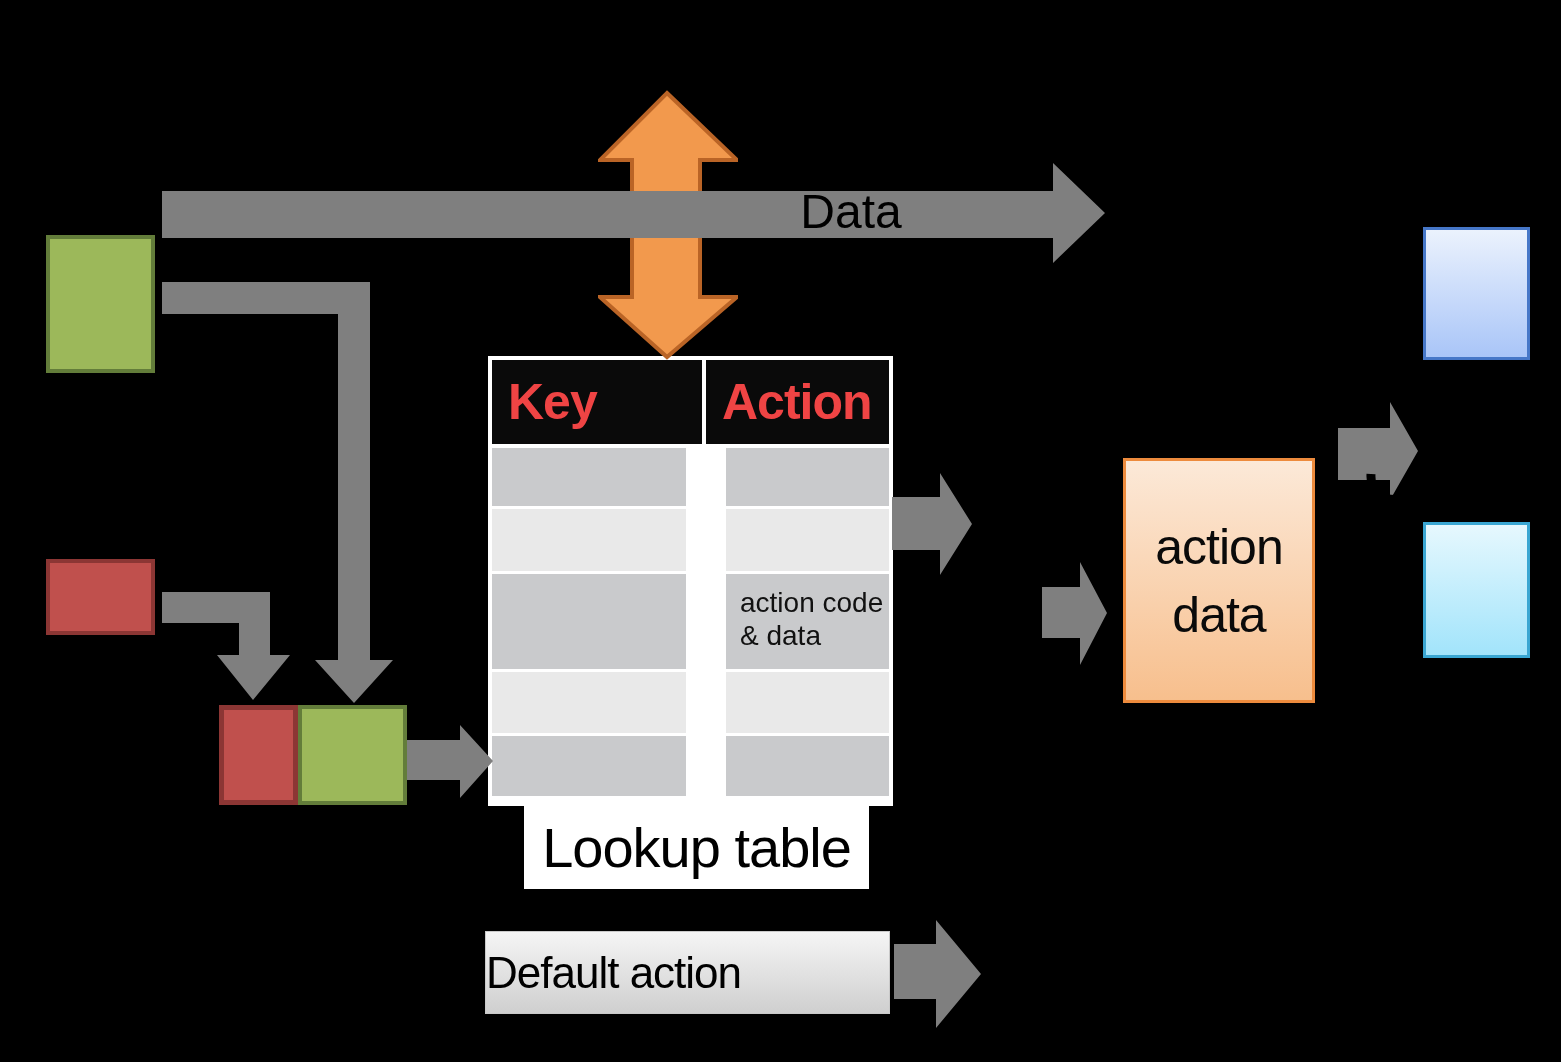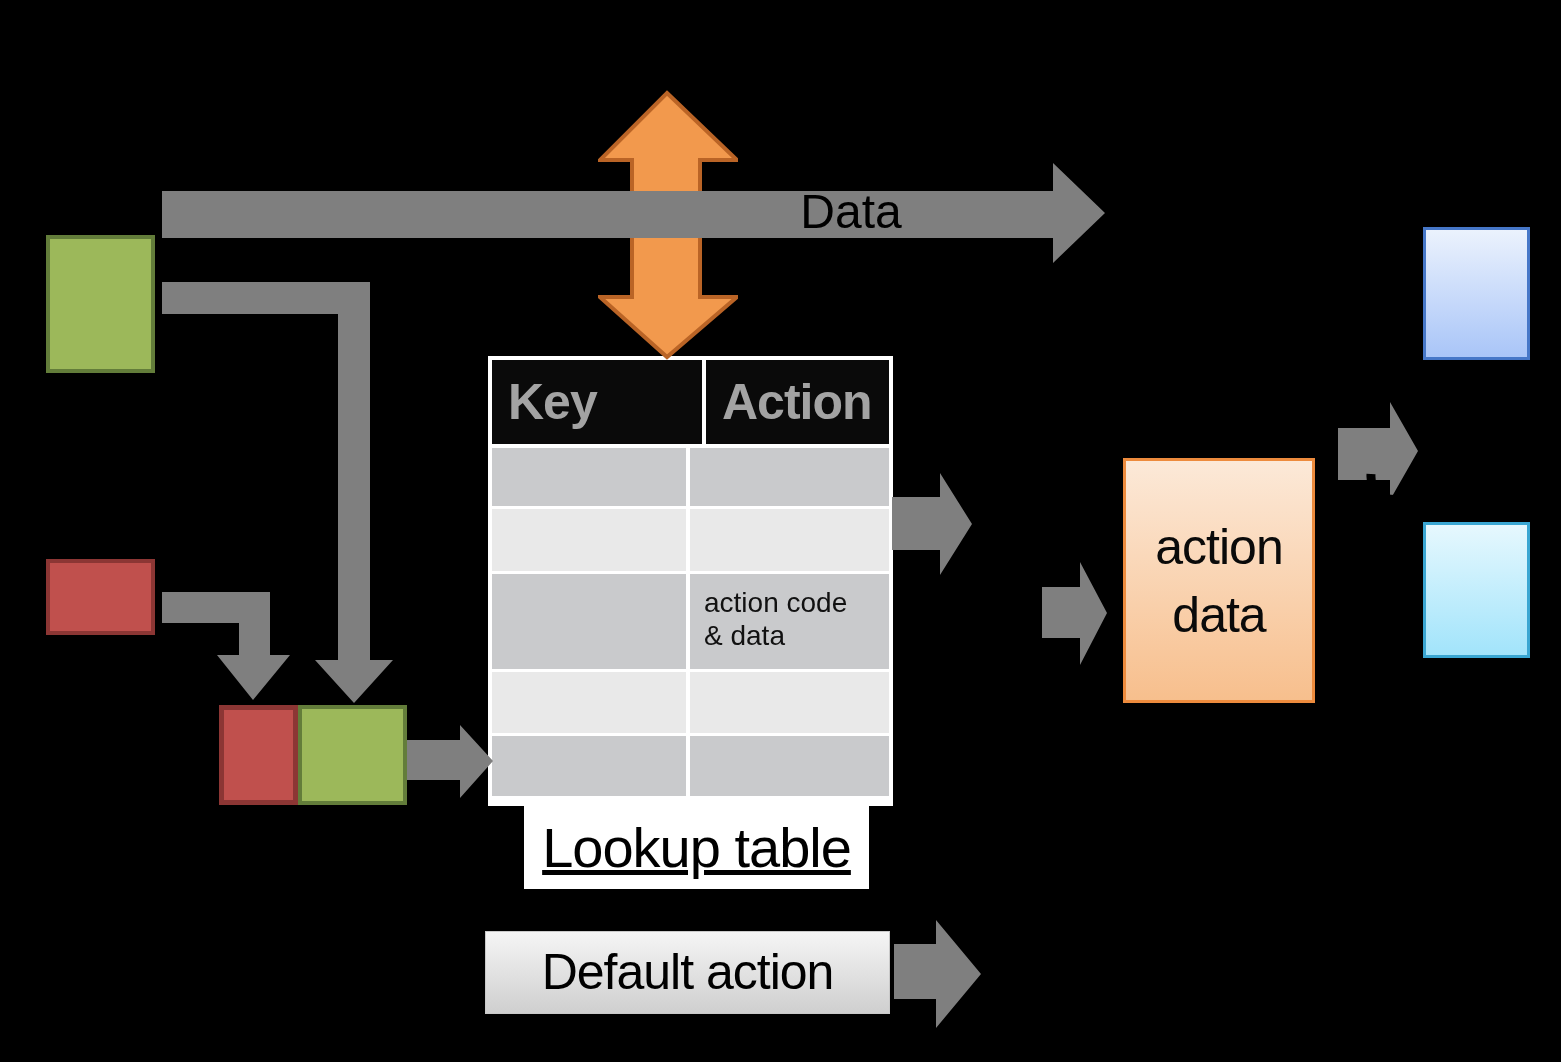--- a/index.html
+++ b/index.html
@@ -33,49 +33,49 @@
   .a-default{left:894px;top:920px;width:87px;height:108px;
     clip-path:polygon(0 24px,42px 24px,42px 0,87px 54px,42px 108px,42px 79px,0 79px);}
 
   .svg-shape{position:absolute;z-index:1;}
   .orange-arrow{left:598px;top:90px;z-index:2;}
   .letter-arc{left:1366px;top:470px;z-index:6;}
 
   
   .table-wrap{left:488px;top:356px;width:405px;height:450px;background:#fff;padding:4px;z-index:1;}
   .t-header{display:flex;height:84px;margin-bottom:4px;}
-  .t-hcell{background:var(--headerBg);color:#a3a3a3;font-weight:bold;font-size:50px;display:flex;align-items:center;padding-left:16px;letter-spacing:-1px;}
-  .t-row{display:flex;margin-bottom:3px;}
+  .t-hcell{background:var(--headerBg);color:#ef4444;font-weight:bold;font-size:50px;display:flex;align-items:center;padding-left:16px;letter-spacing:-1px;}
+  .t-row{display:flex;margin-bottom:3px;gap:36px;}
   .c1{width:194px;margin-right:4px;flex:none;}
   .c2{flex:1;}
   .h58{height:58px;}.h62{height:62px;}.h95{height:95px;}.h61{height:61px;}.h60{height:60px;}
   .dark .cell{background:var(--rowDark);}
   .light .cell{background:var(--rowLight);}
   .cell{height:100%;}
   .action-cell-text{font-size:28px;line-height:33px;color:#111;padding:12px 0 0 14px;}
 
   .lookup-caption{left:524px;top:806px;width:345px;height:83px;background:#fff;color:#000;
-    font-size:56px;line-height:84px;text-align:center;letter-spacing:-1px;z-index:1;text-decoration:underline;}
+    font-size:56px;line-height:84px;text-align:center;letter-spacing:-1px;z-index:1;}
 
   
   .action-box{left:1123px;top:458px;width:192px;height:245px;border:3px solid var(--actionBoxBorder);
     background:linear-gradient(var(--actionBoxTop),var(--actionBoxBottom));
     display:flex;flex-direction:column;justify-content:center;align-items:center;row-gap:12px;z-index:2;}
   .action-box div{font-size:50px;line-height:56px;color:#0a0a0a;letter-spacing:-1px;}
 
   
   .blue-box-1{left:1423px;top:227px;width:107px;height:133px;border:3px solid var(--blueBorder);
     background:linear-gradient(var(--blueTop),var(--blueBottom));}
   .blue-box-2{left:1423px;top:522px;width:107px;height:136px;border:3px solid var(--cyanBorder);
     background:linear-gradient(var(--cyanTop),var(--cyanBottom));}
 
   
   .default-box{left:485px;top:931px;width:405px;height:83px;
     background:linear-gradient(var(--defaultTop),var(--defaultBottom));
-    border:1px solid #c9c9c9;color:#000;font-size:50px;line-height:81px;text-align:center;letter-spacing:-1px;z-index:2;}
+    border:1px solid #c9c9c9;color:#000;font-size:44px;line-height:81px;text-align:left;letter-spacing:-1px;z-index:2;}
 </style>
 </head>
 <body>
 
 <div class="stage">
 
   <div class="abs a-data"></div>
   <div class="abs data-label">Data</div>
 
   <svg class="svg-shape orange-arrow" width="140" height="270" viewBox="0 0 140 270">

